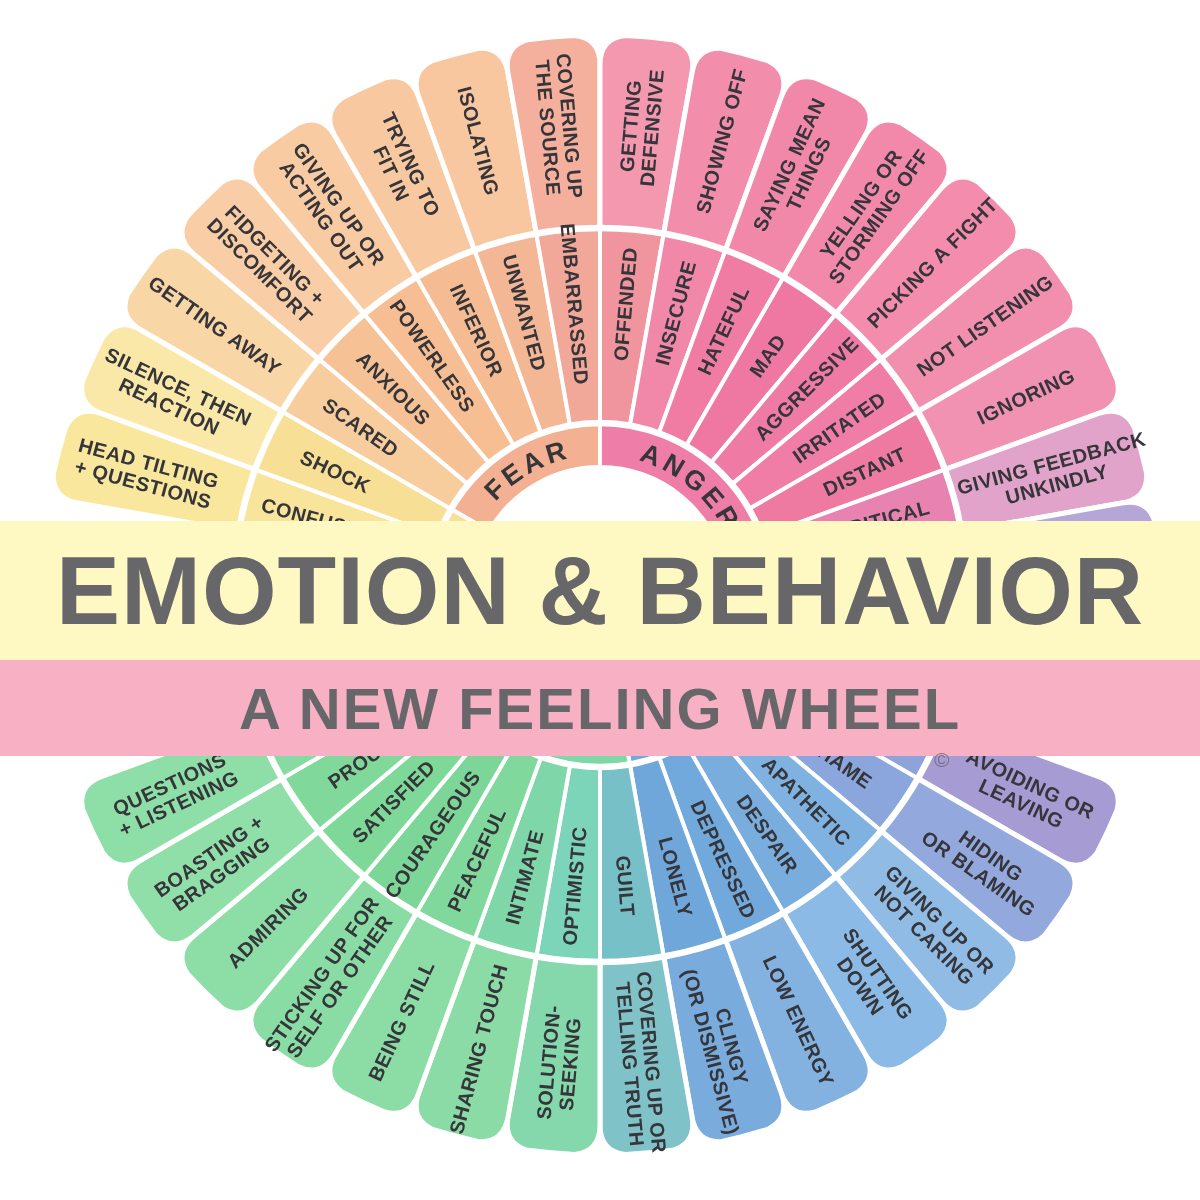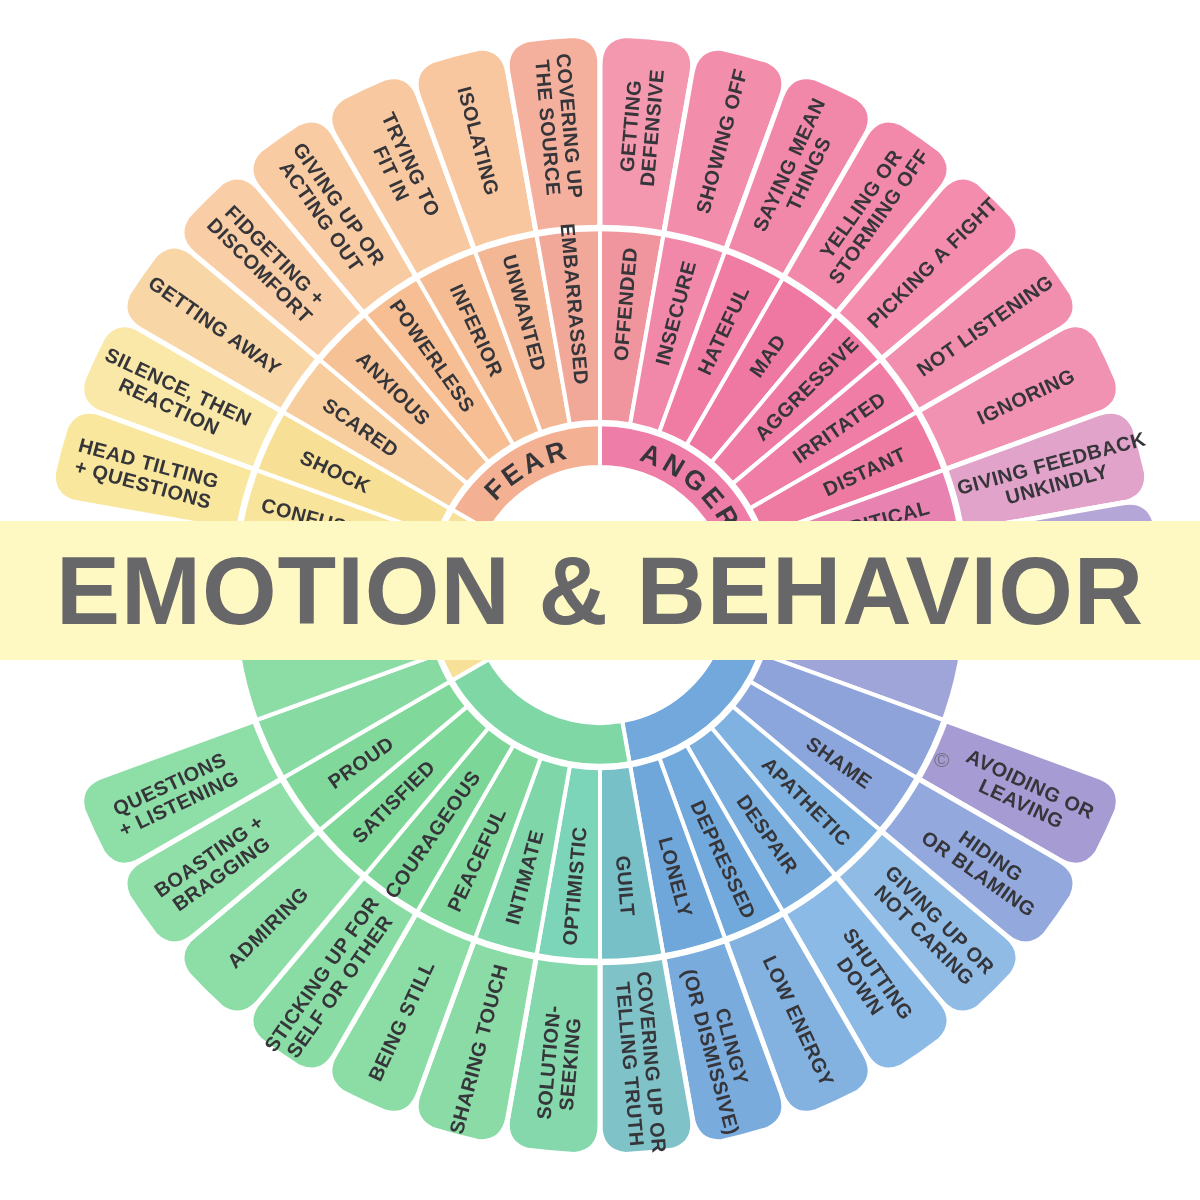--- a/index.html
+++ b/index.html
@@ -164,16 +164,19 @@
       <text class="seg-label behavior-label" text-anchor="middle" transform="translate(330.4 980.0) rotate(-55.0)"><tspan x="0" dy="-0.18em">STICKING UP FOR</tspan><tspan x="0" dy="1.08em">SELF OR OTHER</tspan></text>
       <text class="seg-label behavior-label" text-anchor="middle" transform="translate(267.7 927.3) rotate(-45.0)"><tspan x="0" dy="0.35em">ADMIRING</tspan></text>
       <text class="seg-label behavior-label" text-anchor="middle" transform="translate(215.0 864.6) rotate(-35.0)"><tspan x="0" dy="-0.18em">BOASTING +</tspan><tspan x="0" dy="1.08em">BRAGGING</tspan></text>
       <text class="seg-label behavior-label" text-anchor="middle" transform="translate(174.0 793.6) rotate(-25.0)"><tspan x="0" dy="-0.18em">QUESTIONS</tspan><tspan x="0" dy="1.08em">+ LISTENING</tspan></text>
     </svg>
 
   <div class="banner banner-yellow">
     <span>EMOTION &amp; BEHAVIOR</span>
   </div>
 
+  <div class="banner banner-pink">
+    <span>A NEW FEELING WHEEL</span>
+  </div>
 
   <div class="copyright">©</div>
 
 </div>
 
 </body></html>

